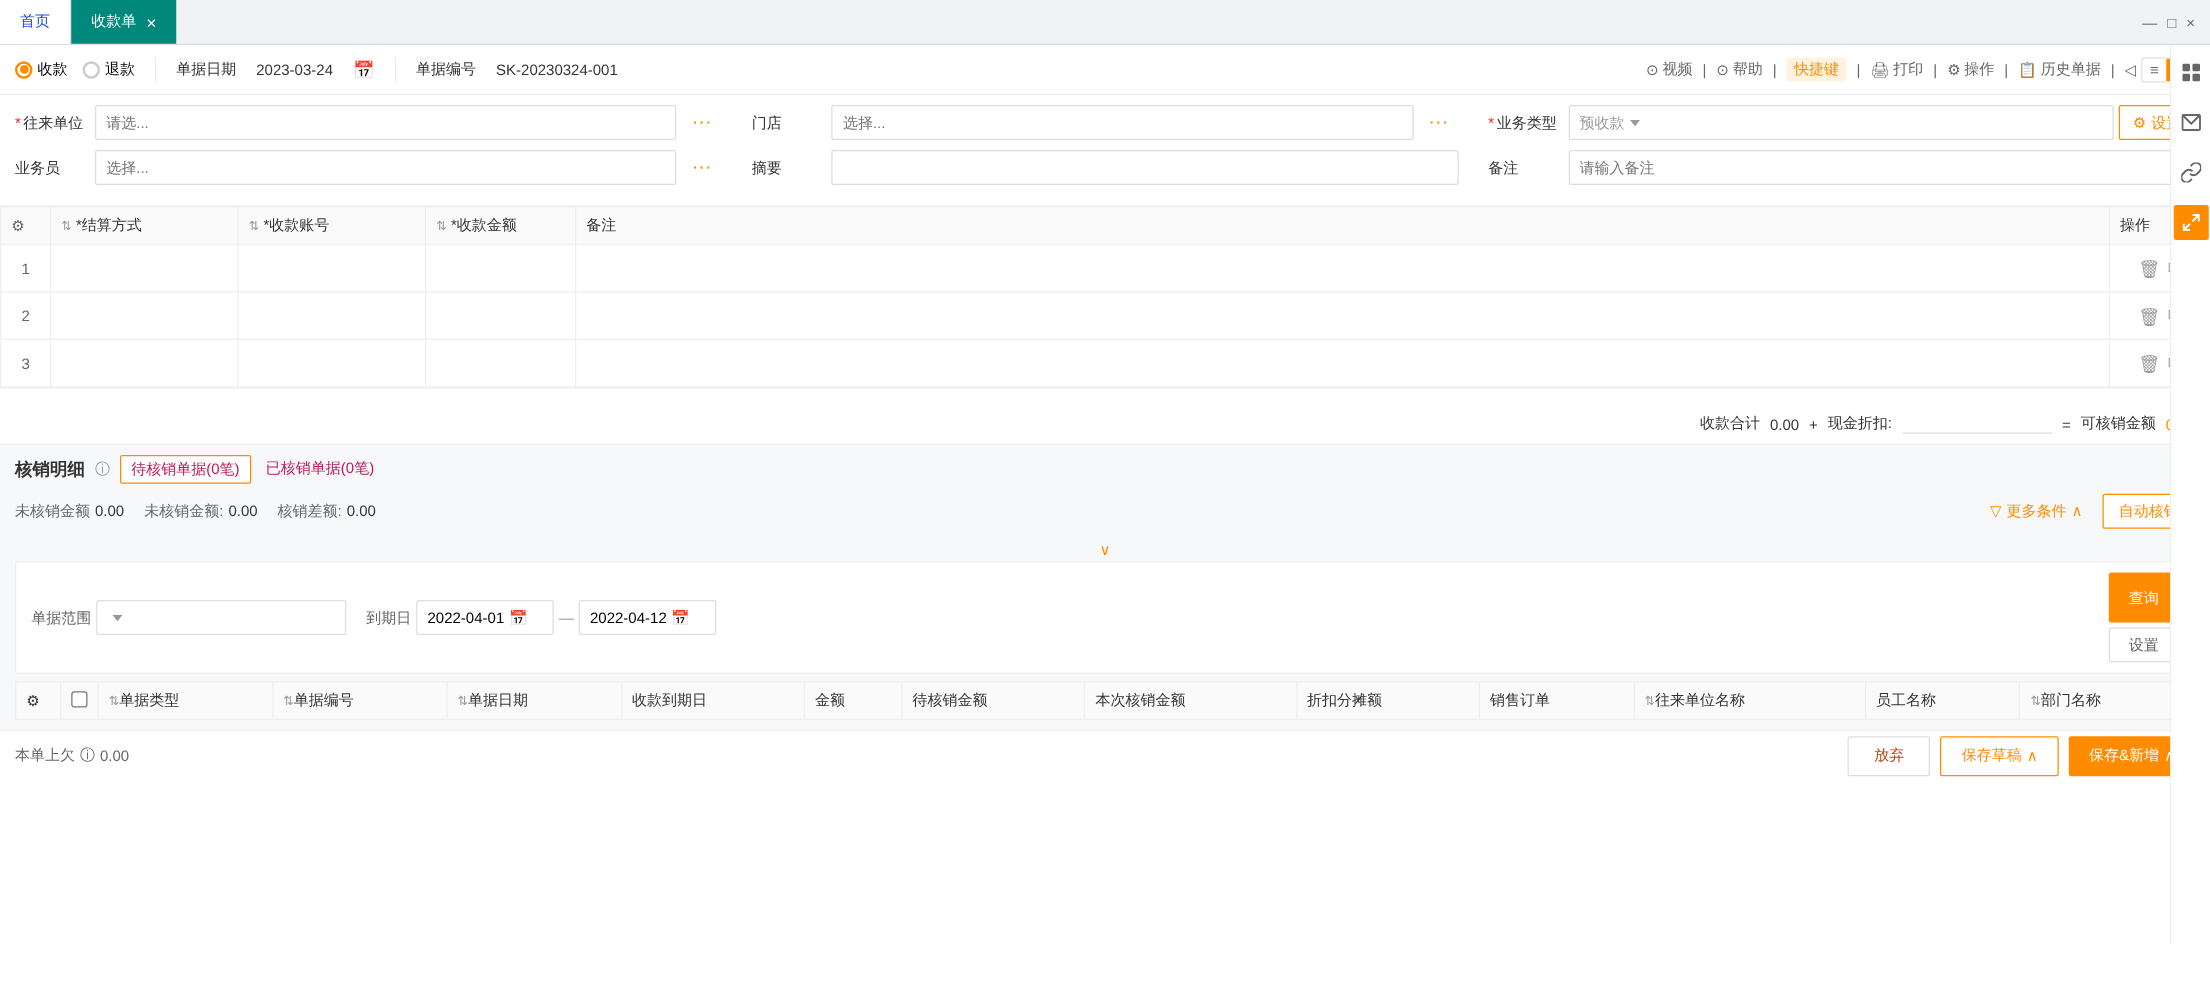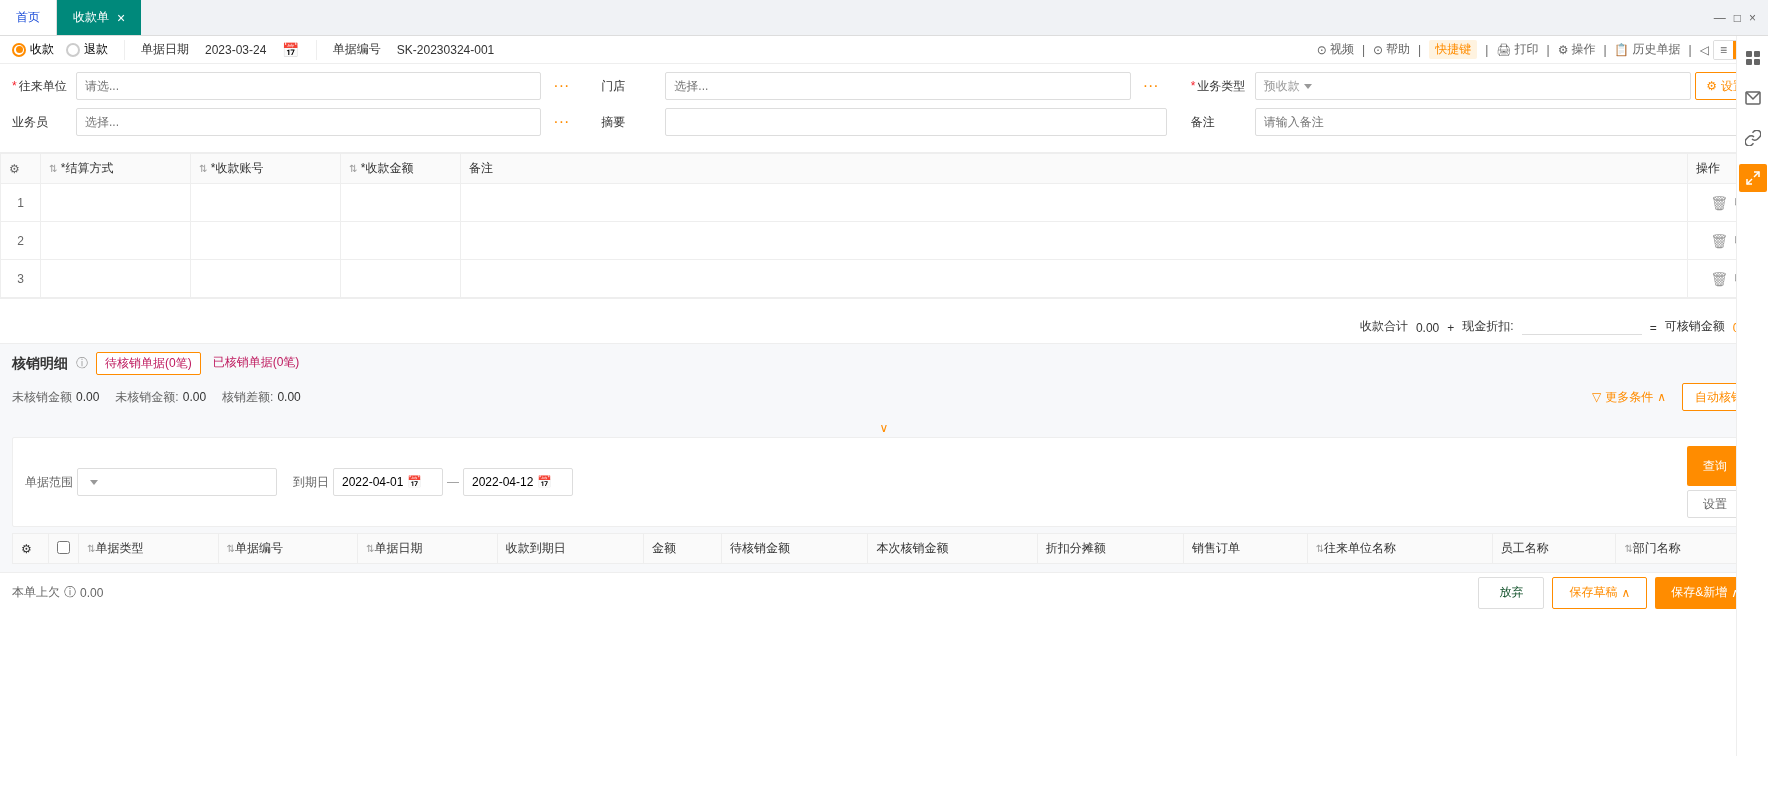--- a/index.html
+++ b/index.html
@@ -11,21 +11,21 @@
     .tab-active { background: #00897b; color: #fff; padding: 0 16px; height: 100%; display: flex; align-items: center; gap: 8px; cursor: pointer; }
     .tab-close { color: #fff; cursor: pointer; font-size: 14px; }
     .tab-spacer { flex: 1; }
     .tab-window-controls { display: flex; gap: 8px; padding-right: 12px; font-size: 14px; color: #666; }
     .tab-window-controls span { cursor: pointer; }
 
     
     .main-container { background: #fff; height: calc(796px - 36px); display: flex; flex-direction: column; }
 
     
-    .toolbar { display: flex; align-items: center; height: 28px; padding: 0 12px; border-bottom: 1px solid #eee; gap: 16px; background: #fff; }
+    .toolbar { display: flex; align-items: center; height: 40px; padding: 0 12px; border-bottom: 1px solid #eee; gap: 16px; background: #fff; }
     .radio-group { display: flex; align-items: center; gap: 12px; }
     .radio-item { display: flex; align-items: center; gap: 4px; cursor: pointer; }
     .radio-circle { width: 14px; height: 14px; border-radius: 50%; border: 2px solid #ccc; display: flex; align-items: center; justify-content: center; }
     .radio-circle.active { border-color: #ff8c00; }
     .radio-dot { width: 7px; height: 7px; border-radius: 50%; background: #ff8c00; }
     .divider-v { width: 1px; height: 20px; background: #eee; }
     .toolbar-label { color: #333; }
     .toolbar-value { color: #333; font-weight: 500; }
     .toolbar-icon { color: #ff8c00; cursor: pointer; font-size: 14px; }
     .toolbar-right { margin-left: auto; display: flex; align-items: center; gap: 8px; color: #666; }
@@ -94,21 +94,21 @@
 
     
     .bottom-table-container { flex: 1; overflow: auto; }
     .bottom-table { width: 100%; border-collapse: collapse; }
     .bottom-table th { background: #fafafa; border: 1px solid #eee; padding: 6px 8px; text-align: left; color: #333; font-weight: 500; white-space: nowrap; }
 
     
     .footer { display: flex; align-items: center; height: 40px; padding: 0 12px; border-top: 1px solid #eee; background: #fff; }
     .footer-info { display: flex; align-items: center; gap: 4px; color: #666; }
     .footer-actions { margin-left: auto; display: flex; gap: 8px; }
-    .btn-discard { height: 32px; padding: 0 20px; background: #fff; border: 1px solid #ddd; color: #14532d; border-radius: 2px; cursor: pointer; }
+    .btn-discard { height: 32px; padding: 0 20px; background: #fff; border: 1px solid #ddd; color: #c2410c; border-radius: 2px; cursor: pointer; }
     .btn-draft { height: 32px; padding: 0 16px; background: #fff; border: 1px solid #ff8c00; color: #ff8c00; border-radius: 2px; cursor: pointer; display: flex; align-items: center; gap: 4px; }
     .btn-save { height: 32px; padding: 0 16px; background: #ff8c00; color: #fff; border: none; border-radius: 2px; cursor: pointer; display: flex; align-items: center; gap: 4px; }
 
     
     .side-panel { position: absolute; right: 0; top: 36px; width: 32px; display: flex; flex-direction: column; align-items: center; gap: 12px; padding: 8px 0; background: #fff; border-left: 1px solid #eee; height: calc(796px - 36px - 40px); }
     .side-icon { width: 28px; height: 28px; display: flex; align-items: center; justify-content: center; cursor: pointer; color: #666; }
     .side-icon.active { background: #ff8c00; color: #fff; border-radius: 2px; }
 
     .chevron-down { display: inline-block; width: 0; height: 0; border-left: 4px solid transparent; border-right: 4px solid transparent; border-top: 5px solid #999; vertical-align: middle; margin-left: 4px; }
 

